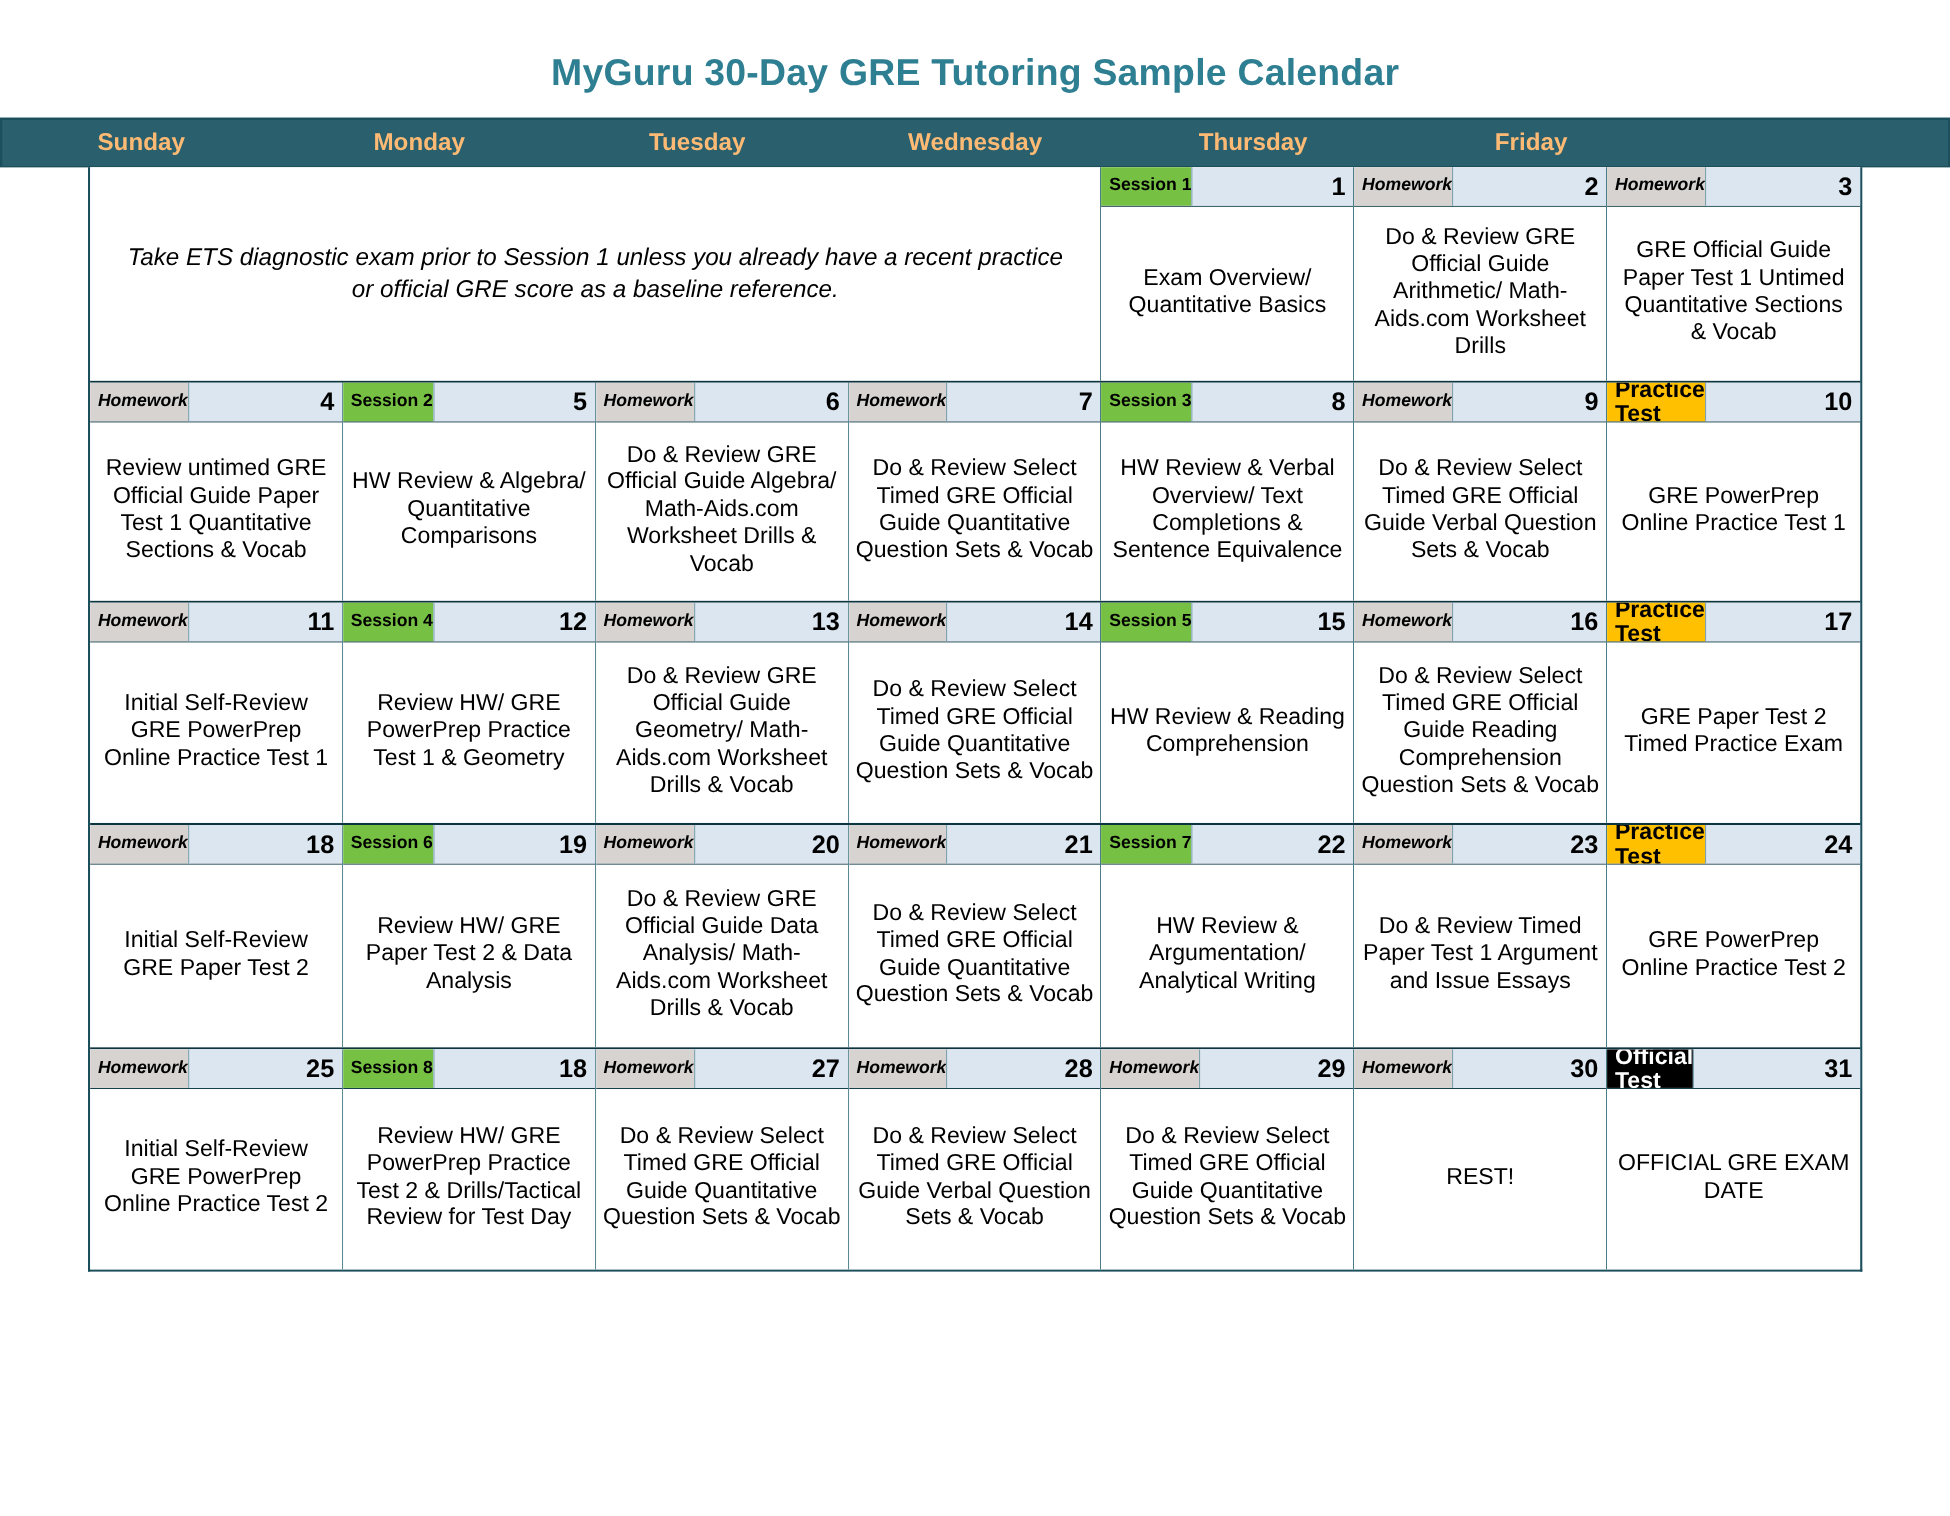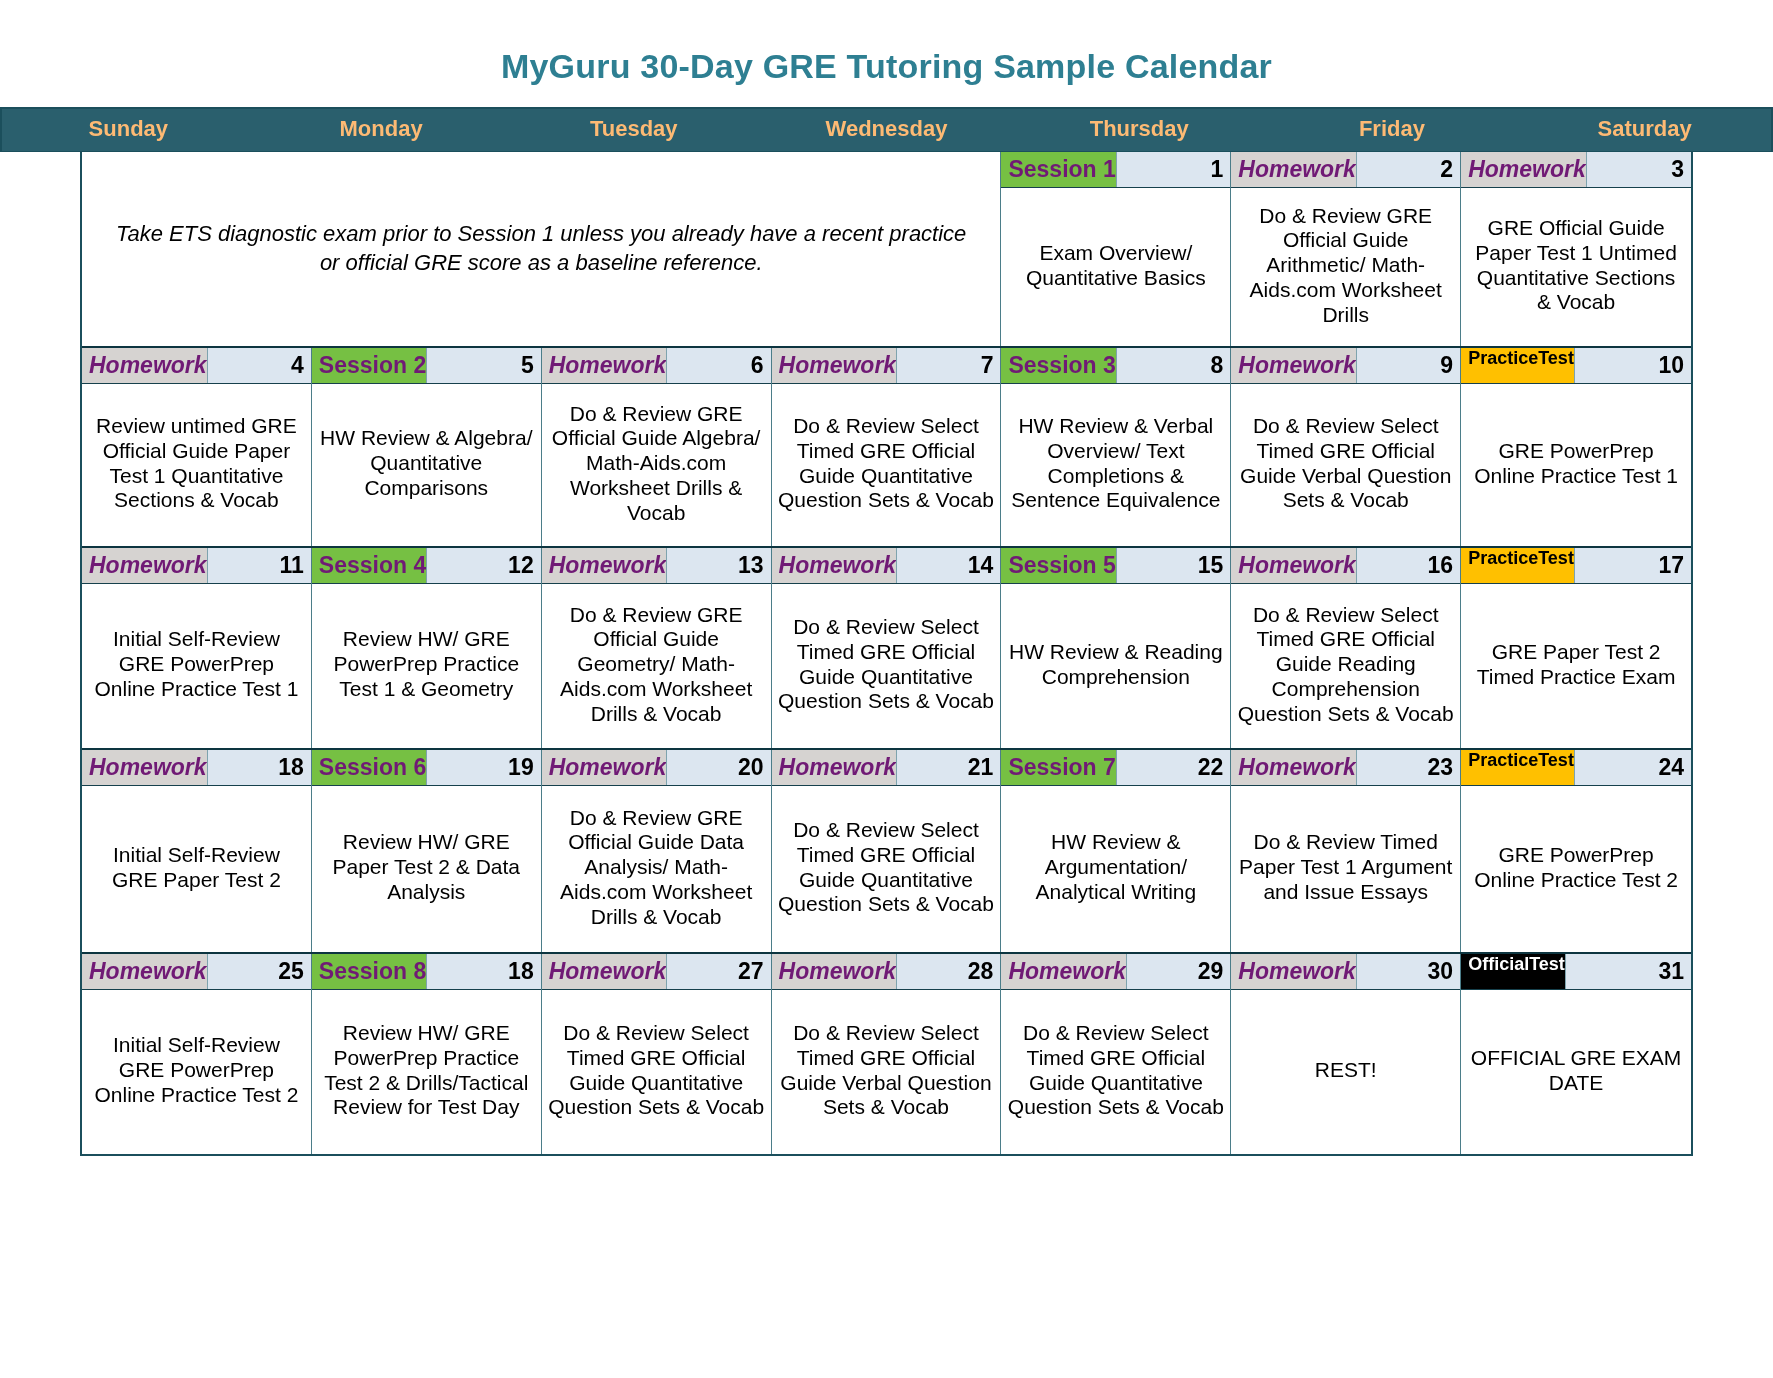--- a/index.html
+++ b/index.html
@@ -69,34 +69,35 @@
     display: flex;
     align-items: stretch;
     height: 36px;
     border-bottom: 1.5px solid #16404c;
     flex: 0 0 auto;
   }
   .band-tag {
     display: flex;
     align-items: center;
     padding-left: 7px;
-    font-size: 23px;
+    font-size: 16px;
     font-weight: bold;
-    color: #701a75;
+    color: #000000;
     line-height: 1.0;
     white-space: nowrap;
     overflow: hidden;
     flex: 0 0 auto;
     min-width: 0;
   }
   .band-tag.two-line {
+    flex-direction: column;
     align-items: flex-start;
     justify-content: center;
     line-height: 1.02;
-    font-size: 18px;
+    font-size: 21px;
     padding-top: 1px;
   }
   .band-num {
     flex: 1 1 auto;
     display: flex;
     align-items: center;
     justify-content: flex-end;
     padding-right: 7px;
     font-size: 23px;
     font-weight: bold;
@@ -155,21 +156,20 @@
 <div id="page-title">MyGuru 30-Day GRE Tutoring Sample Calendar</div>
 
 <div>
   <div id="weekday-header">
       <div class="weekday-cell">Sunday</div>
       <div class="weekday-cell">Monday</div>
       <div class="weekday-cell">Tuesday</div>
       <div class="weekday-cell">Wednesday</div>
       <div class="weekday-cell">Thursday</div>
       <div class="weekday-cell">Friday</div>
-      <div class="weekday-cell">Saturday</div>
     </div>
   <div id="calendar-wrap">
       <div class="week-row row-1">
         <div class="note-cell">Take ETS diagnostic exam prior to Session 1 unless you already have a recent practice or official GRE score as a baseline reference.</div>
         <div class="day-cell">
           <div class="label-band">
             <div class="band-tag tag-session">Session 1</div>
             <div class="band-num">1</div>
           </div>
           <div class="day-body">Exam Overview/

